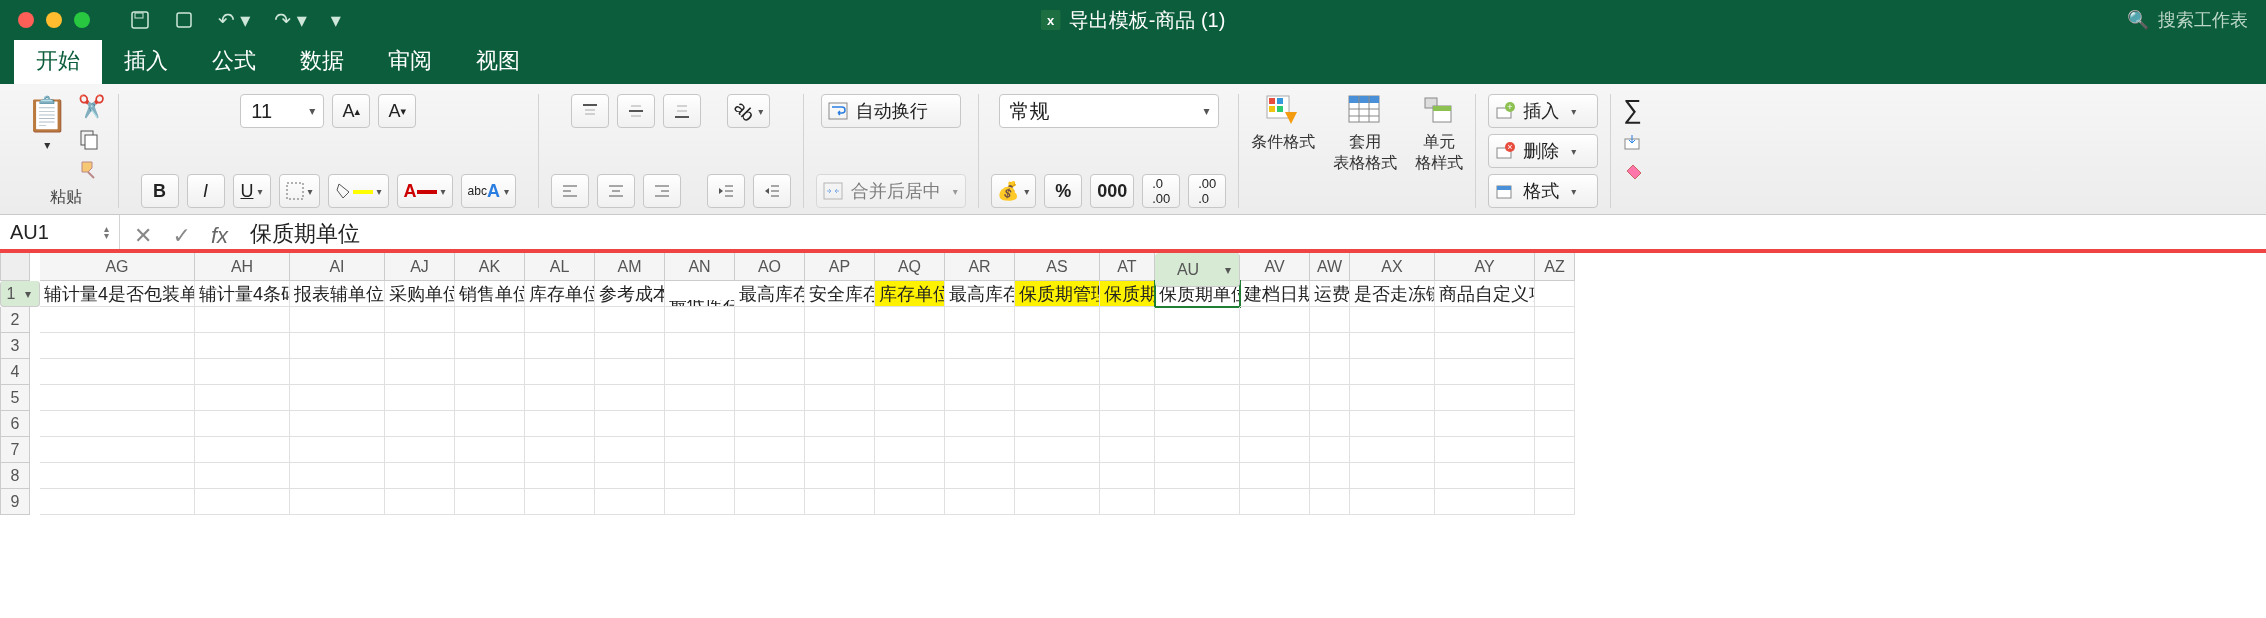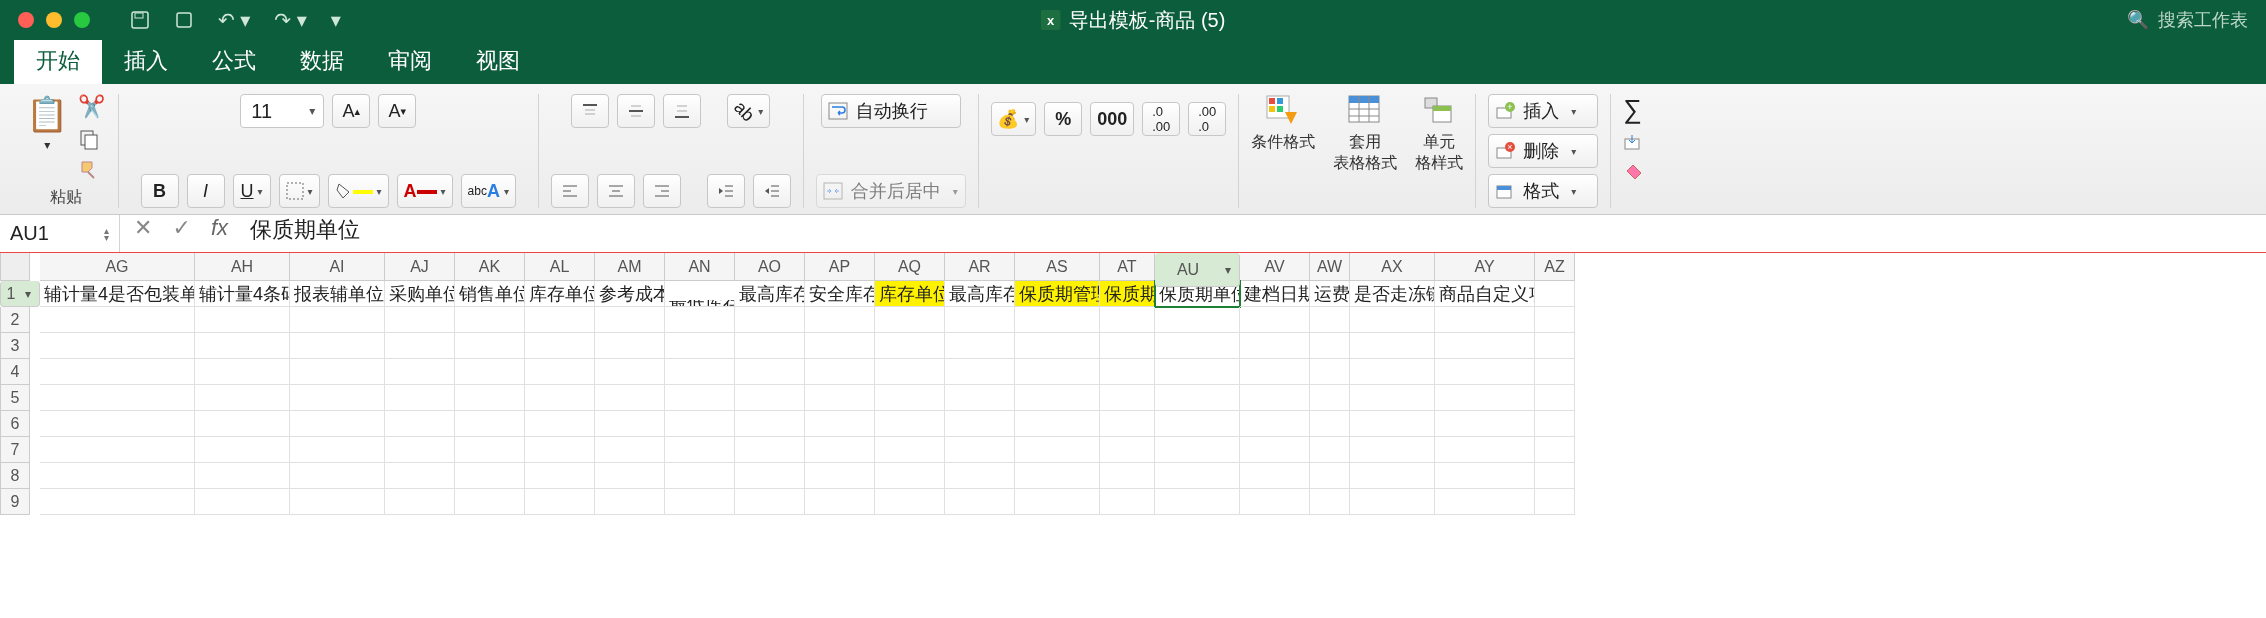--- a/index.html
+++ b/index.html
@@ -28,21 +28,21 @@
 .btn { border: 1px solid #c7c7c7; background: linear-gradient(#fff,#f0f0f0); border-radius: 4px; height: 34px; min-width: 38px; display: inline-flex; align-items: center; justify-content: center; padding: 0 6px; font-size: 18px; }
 .btn .dd { font-size: 10px; margin-left: 4px; color: #555; }
 .sel { border: 1px solid #c7c7c7; background: #fff; border-radius: 4px; height: 34px; display: inline-flex; align-items: center; padding: 0 28px 0 10px; position: relative; font-size: 20px; }
 .sel::after { content: "▾"; position: absolute; right: 8px; font-size: 12px; color: #555; }
 .big { display: flex; flex-direction: column; align-items: center; gap: 4px; font-size: 16px; color: #333; }
 .big .ic { font-size: 34px; }
 .under { display: block; height: 4px; margin-top: 2px; }
 .lbl { font-size: 16px; color: #444; margin-top: 6px; }
 
 
-.fbar { display: flex; align-items: flex-start; border-bottom: 1px solid #ef4444; height: 38px; background: #fff; }
+.fbar { display: flex; align-items: flex-end; border-bottom: 4px solid #ef4444; height: 38px; background: #fff; }
 .namebox { width: 120px; border-right: 1px solid #d3d3d3; padding: 0 10px; font-size: 20px; display: flex; align-items: center; justify-content: space-between; height: 100%; }
 .namebox .st { font-size: 10px; color: #777; line-height: 7px; }
 .fx { padding: 0 14px; color: #888; font-size: 22px; display: flex; gap: 20px; align-items: center; }
 .fx .fxlbl { font-style: italic; color: #666; }
 .fval { font-size: 22px; padding-left: 8px; }
 
 
 .grid-wrap { display: flex; }
 .rowhdrs { display: flex; flex-direction: column; }
 .corner { width: 30px; height: 28px; border: 1px solid #ccc; background: #eee; border-top: none; }
@@ -83,21 +83,21 @@
     <span>↷ ▾</span>
     <span>▾</span>
   </div>
   <div class="tb-title">
     <span>
       <svg width="20" height="20" viewBox="0 0 20 20">
           <rect width="20" height="20" rx="2" fill="#1d6f42"></rect>
           <text x="10" y="15" text-anchor="middle" fill="#fff" font-size="13" font-weight="bold">x</text>
         </svg>
     </span>
-    <span>导出模板-商品 (5)</span>
+    <span>导出模板-商品 (1)</span>
   </div>
   <div class="tb-search">
     <span>🔍</span>
     <span>搜索工作表</span>
   </div>
 </div>
 
 <div class="tabs" id="tabs">
     <div class="tab active">开始</div>
     <div class="tab">插入</div>
@@ -266,20 +266,25 @@
             <rect x="1" y="1" width="18" height="16" fill="none" stroke="#888"></rect>
             <path d="M4 9 L8 9 M6 7 L8 9 L6 11 M16 9 L12 9 M14 7 L12 9 L14 11" stroke="#2a7de1" fill="none"></path>
           </svg>
         <span>合并后居中</span>
           <span class="dd">▾</span>
       </div>
     </div>
   </div>
 
   <div class="group">
+    <div class="grow">
+      <div class="sel" style="width:220px">
+          <span>常规</span>
+        </div>
+    </div>
     <div class="row2">
       <div class="btn">
           <span style="color:#d4a017">💰</span>
           <span class="dd">▾</span>
         </div>
       <div class="btn">
           <b>%</b>
         </div>
       <div class="btn">
           <b>000</b>

